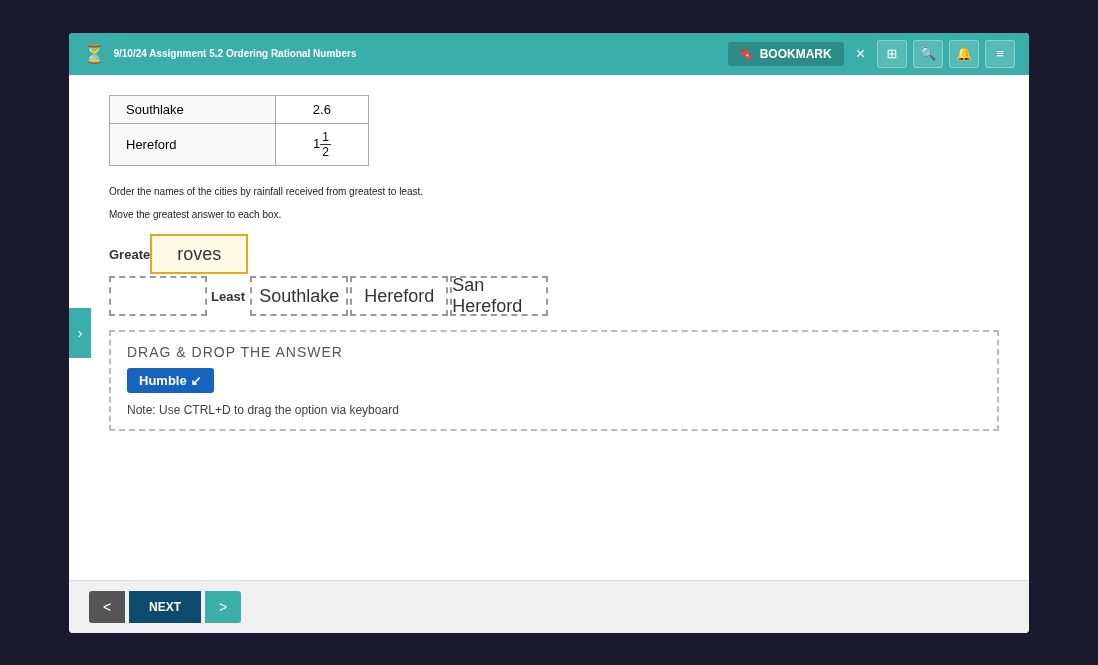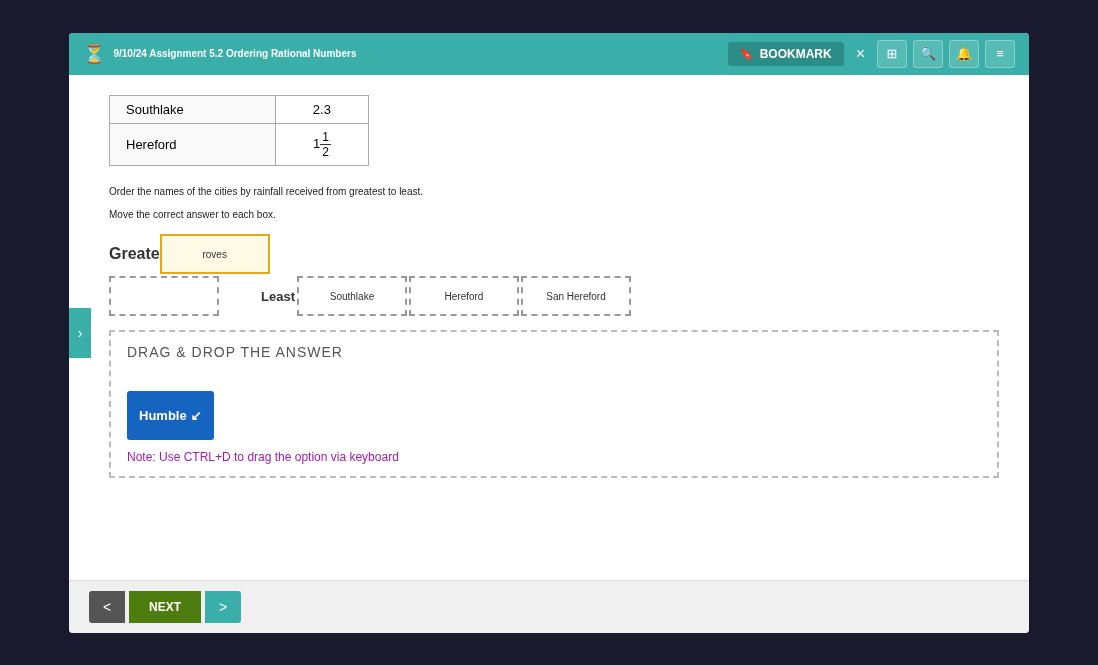--- a/index.html
+++ b/index.html
@@ -165,33 +165,32 @@
       color: #555;
       letter-spacing: 1px;
       margin-bottom: 8px;
     }
 
     .draggable-item {
       display: inline-flex;
       align-items: flex-end;
       background: #1565c0;
       color: white;
-      padding: 17px 12px;
+      padding: 5px 12px;
       border-radius: 3px;
       font-size: 13px;
       font-weight: bold;
       cursor: grab;
       gap: 4px;
       margin-bottom: 6px;
-      margin-top: 23px;
     }
 
     .drag-note {
       font-size: 12px;
-      color: #a21caf;
+      color: #404040;
       margin-top: 4px;
     }
 
     
     .bottom-nav {
       background: #f0f0f0;
       padding: 10px 20px;
       display: flex;
       align-items: center;
       gap: 4px;
@@ -206,21 +205,21 @@
       height: 32px;
       border-radius: 3px 0 0 3px;
       cursor: pointer;
       font-size: 14px;
       display: flex;
       align-items: center;
       justify-content: center;
     }
 
     .nav-btn-next {
-      background: #4d7c0f;
+      background: #0c4a6e;
       color: white;
       border: none;
       padding: 0 20px;
       height: 32px;
       font-size: 12px;
       font-weight: bold;
       cursor: pointer;
       display: flex;
       align-items: center;
       justify-content: center;
@@ -253,26 +252,26 @@
       border-bottom: 1px solid #333;
       padding: 0 2px;
     }
 
     .fraction-den {
       padding: 0 2px;
     }
 
     .ans-box {
       border: 2px dashed #999;
-      width: 110px;
+      width: 98px;
       height: 40px;
       display: flex;
       align-items: center;
       justify-content: center;
-      font-size: 10px;
+      font-size: 18px;
       color: #333;
       background: white;
     }
 
     .ans-box.groves-filled {
       border: 2px solid #e6a817;
       background: #fffae6;
     }
 
     .full-answer-section {
@@ -314,46 +313,46 @@
 
     <div class="left-arrow">›</div>
 
     <div class="content">
       <div class="main-area">
 
         <table class="data-table">
           <tbody>
             <tr>
               <td>Southlake</td>
-              <td>2.3</td>
+              <td>2.6</td>
             </tr>
             <tr>
               <td>Hereford</td>
               <td>1<span class="fraction">
                     <span class="fraction-num">1</span>
                     <span class="fraction-den">2</span>
                   </span></td>
             </tr>
           </tbody>
         </table>
 
         <p class="instruction-text">Order the names of the cities by rainfall received from greatest to least.</p>
-        <p class="instruction-text">Move the correct answer to each box.</p>
+        <p class="instruction-text">Move the greatest answer to each box.</p>
 
         <div class="full-answer-section">
           <div style="display:flex; align-items:flex-end; gap:0; flex-wrap:wrap;">
 
             <div style="display:flex; flex-direction:column; align-items:flex-start; margin-right:0;">
               <div style="display:flex; align-items:center;">
-                <span style="font-size:16px; font-weight:bold; color:#333;">Greate</span>
+                <span style="font-size:13px; font-weight:bold; color:#333;">Greate</span>
                 <div class="ans-box groves-filled" style="margin-left:0;">
                   <span>roves</span>
                 </div>
               </div>
-              <div style="display:flex; align-items:center; margin-top:2px;gap:38px;">
+              <div style="display:flex; align-items:center; margin-top:2px;">
                 <div class="ans-box" style="margin-left:0;"></div>
                 <span style="font-size:13px; font-weight:bold; color:#333; margin-left:4px;">Least</span>
               </div>
             </div>
 
             <div class="ans-box" style="margin-left:2px;">
               <span>Southlake</span>
             </div>
 
             <div class="ans-box" style="margin-left:2px;">

